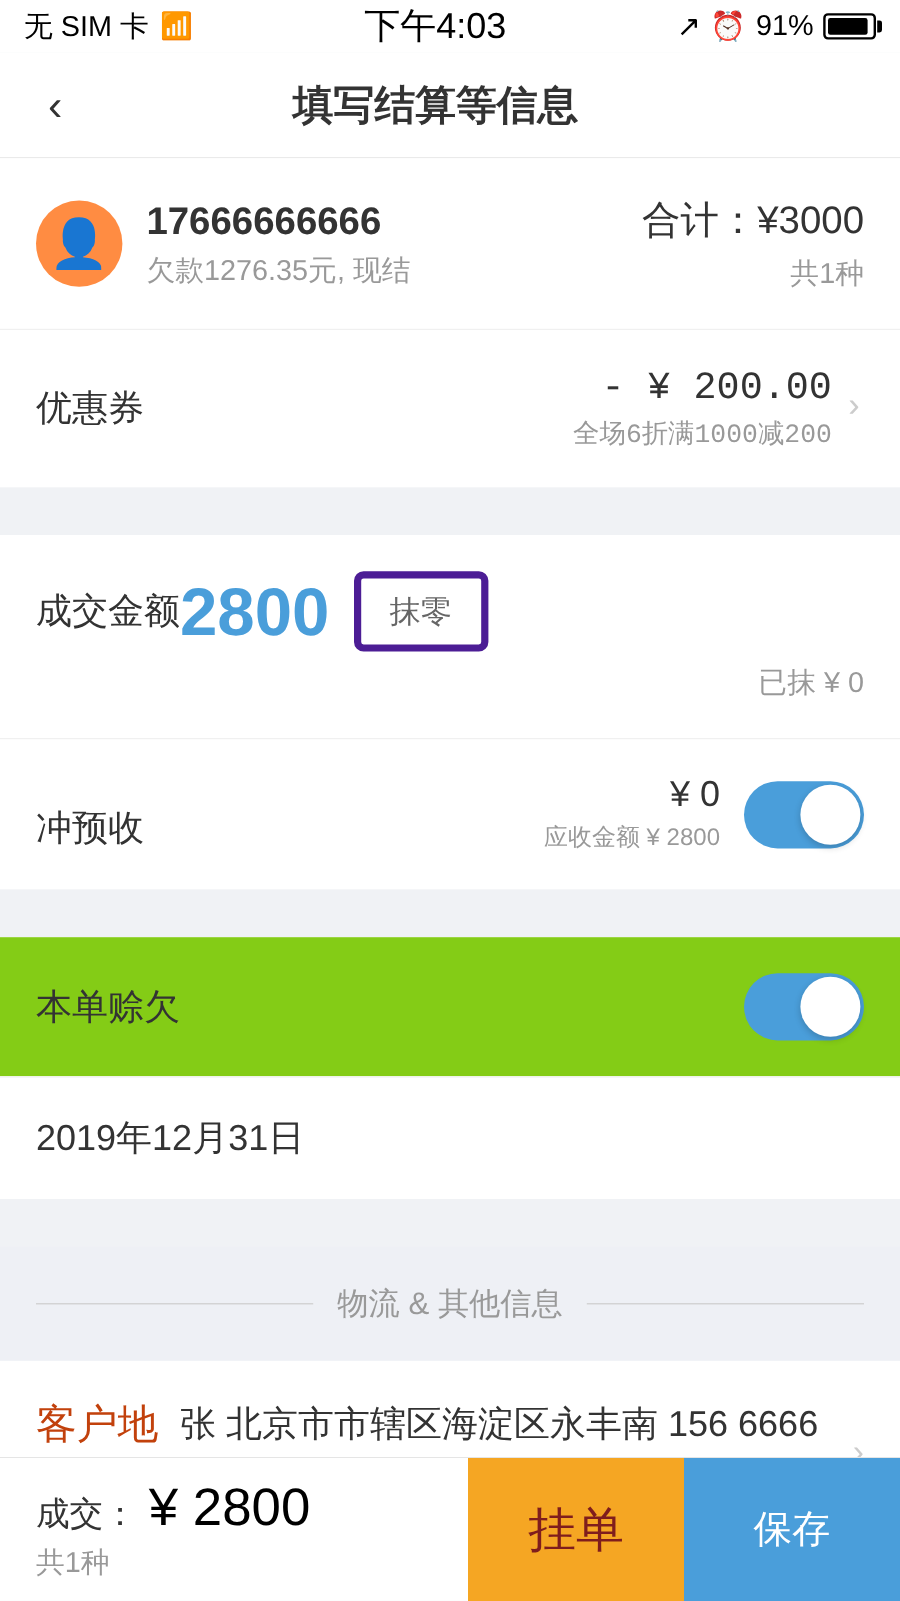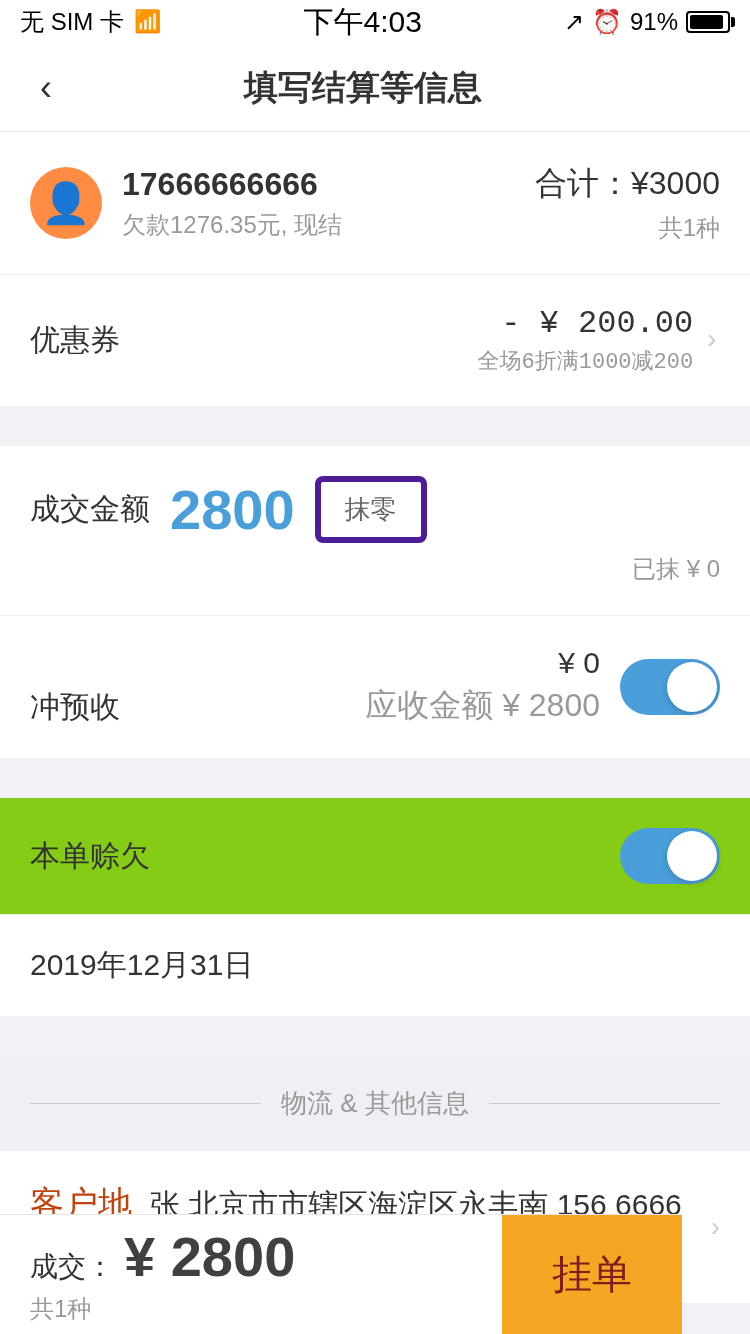--- a/index.html
+++ b/index.html
@@ -112,21 +112,21 @@
     .amount-section {
       background: #fff;
       padding: 30px;
     }
     .amount-row {
       display: flex;
       align-items: center;
       margin-bottom: 10px;
     }
     .amount-label { font-size: 30px; color: #333; }
-    .amount-right { display: flex; align-items: center; gap: 20px; margin-left: 20px; }
+    .amount-right { display: flex; align-items: center; gap: 20px; }
     .amount-value { font-size: 56px; color: #4a9eda; font-weight: 600; }
     .round-btn {
       border: 6px solid #4c1d95;
       border-radius: 8px;
       padding: 10px 24px;
       font-size: 26px;
       color: #666;
       background: #fff;
       cursor: pointer;
     }
@@ -138,21 +138,21 @@
       align-items: flex-end;
       justify-content: space-between;
       padding: 30px;
       background: #fff;
       border-top: 1px solid #f0f0f0;
     }
     .prepay-label { font-size: 30px; color: #333; }
     .prepay-right { display: flex; align-items: center; gap: 20px; }
     .prepay-amount-block { text-align: right; }
     .prepay-amount { font-size: 30px; color: #333; font-weight: 500; }
-    .prepay-sub { font-size: 32px; color: #999; margin-top: 4px; }
+    .prepay-sub { font-size: 20px; color: #999; margin-top: 4px; }
 
     
     .toggle {
       width: 100px; height: 56px;
       background: #4a9eda;
       border-radius: 28px;
       position: relative;
       cursor: pointer;
       flex-shrink: 0;
     }
@@ -207,34 +207,34 @@
     .address-content { flex: 1; font-size: 30px; color: #333; line-height: 1.5; padding-right: 20px; }
     .address-chevron { font-size: 28px; color: #ccc; flex-shrink: 0; }
 
     
     .bottom-filler { height: 180px; background: #f0f2f5; }
 
     
     .bottom-bar {
       position: fixed;
       bottom: 0;
-      width: 682px;
+      width: 750px;
       height: 120px;
       background: #fff;
       display: flex;
       align-items: center;
       border-top: 1px solid #e5e5e5;
     }
     .bottom-summary {
       flex: 1;
       padding: 0 30px;
     }
     .bottom-summary-main { display: flex; align-items: baseline; gap: 10px; }
     .bottom-summary-label { font-size: 28px; color: #333; }
-    .bottom-summary-amount { font-size: 56px; color: #404040; font-weight: 700; }
+    .bottom-summary-amount { font-size: 44px; color: #000000; font-weight: 400; }
     .bottom-summary-count { font-size: 24px; color: #999; margin-top: 4px; }
     .btn-hang {
       height: 120px;
       width: 180px;
       background: #f5a623;
       border: none;
       font-size: 40px;
       color: #7f1d1d;
       cursor: pointer;
       display: flex; align-items: center; justify-content: center;
@@ -368,13 +368,14 @@
 
 <div class="bottom-bar">
   <div class="bottom-summary">
     <div class="bottom-summary-main">
       <span class="bottom-summary-label">成交：</span>
       <span class="bottom-summary-amount">¥ 2800</span>
     </div>
     <div class="bottom-summary-count">共1种</div>
   </div>
   <button class="btn-hang">挂单</button>
+  <button class="btn-save">保存</button>
 </div>
 
 </body></html>

